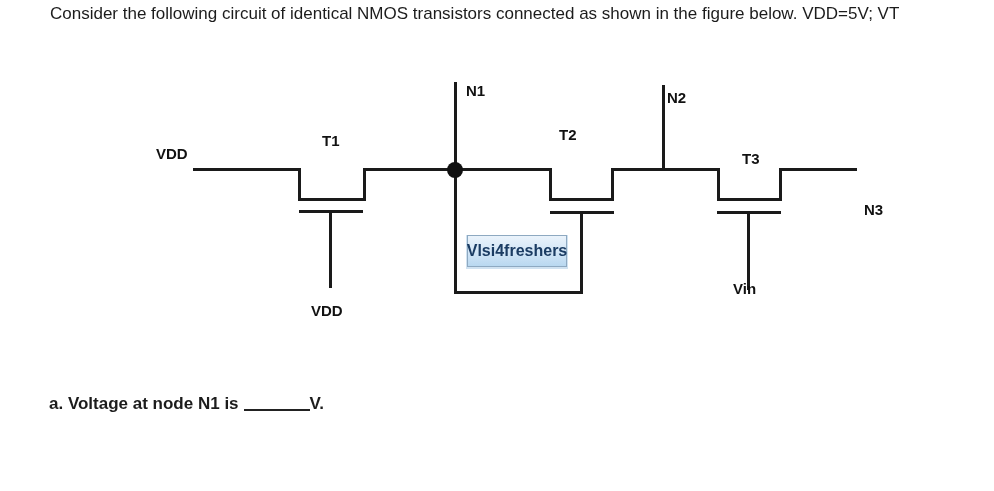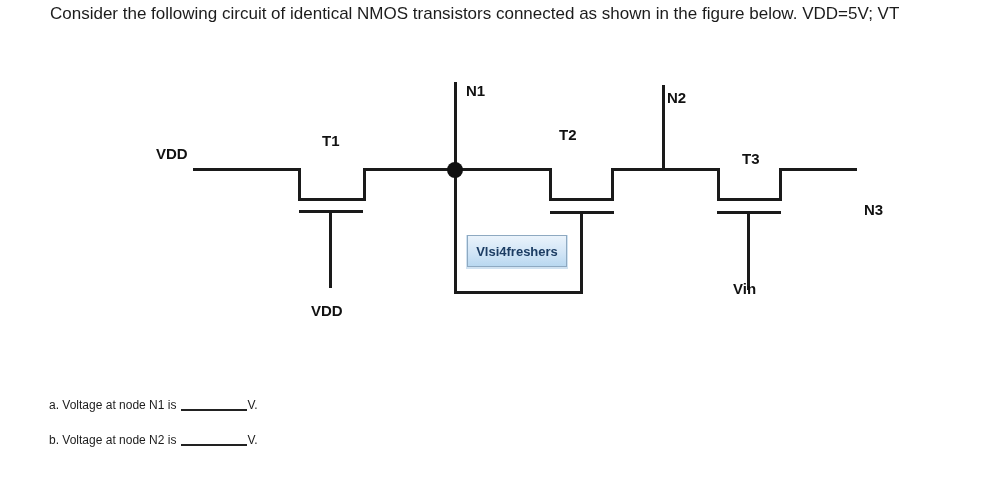--- a/index.html
+++ b/index.html
@@ -30,32 +30,33 @@
     color:#111;
     white-space:nowrap;
   }
   .watermark{
     position:absolute;
     left:467px;top:235px;width:98px;height:30px;
     background:linear-gradient(#eaf3fb,#d2e5f6 55%,#b9d8f0);
     border:1px solid #8ea9c1;
     box-shadow:0 1px 0 1px rgba(150,190,225,0.45);
     display:flex;align-items:center;justify-content:center;
-    font-size:13px;
+    font-size:16px;
     font-weight:600;
     color:#1b3c63;
     text-align:right;
   }
   
   .q{
     position:absolute;
     left:49px;
-    font-size:12px;
+    font-size:17px;
     white-space:nowrap;
     color:#1c1c1c;
+    font-weight:bold;
   }
   .blank{
     display:inline-block;
     width:66px;
     border-bottom:2px solid #222;
     height:15px;
     margin-left:5px;
     vertical-align:-2px;
   }
 </style>
@@ -110,17 +111,14 @@
     <div class="lbl" style="left:733px;top:280px;">Vin</div>
 
     <div class="watermark">
       <span>Vlsi4freshers</span>
     </div>
   </div>
 
   <div class="q" style="top:394px;">
     <span>a. Voltage at node N1 is</span><span class="blank"></span><span>V.</span>
   </div>
-  <div class="q" style="top:429px;">
-    <span>b. Voltage at node N2 is</span><span class="blank"></span><span>V.</span>
-  </div>
 
 </div>
 
 </body></html>

